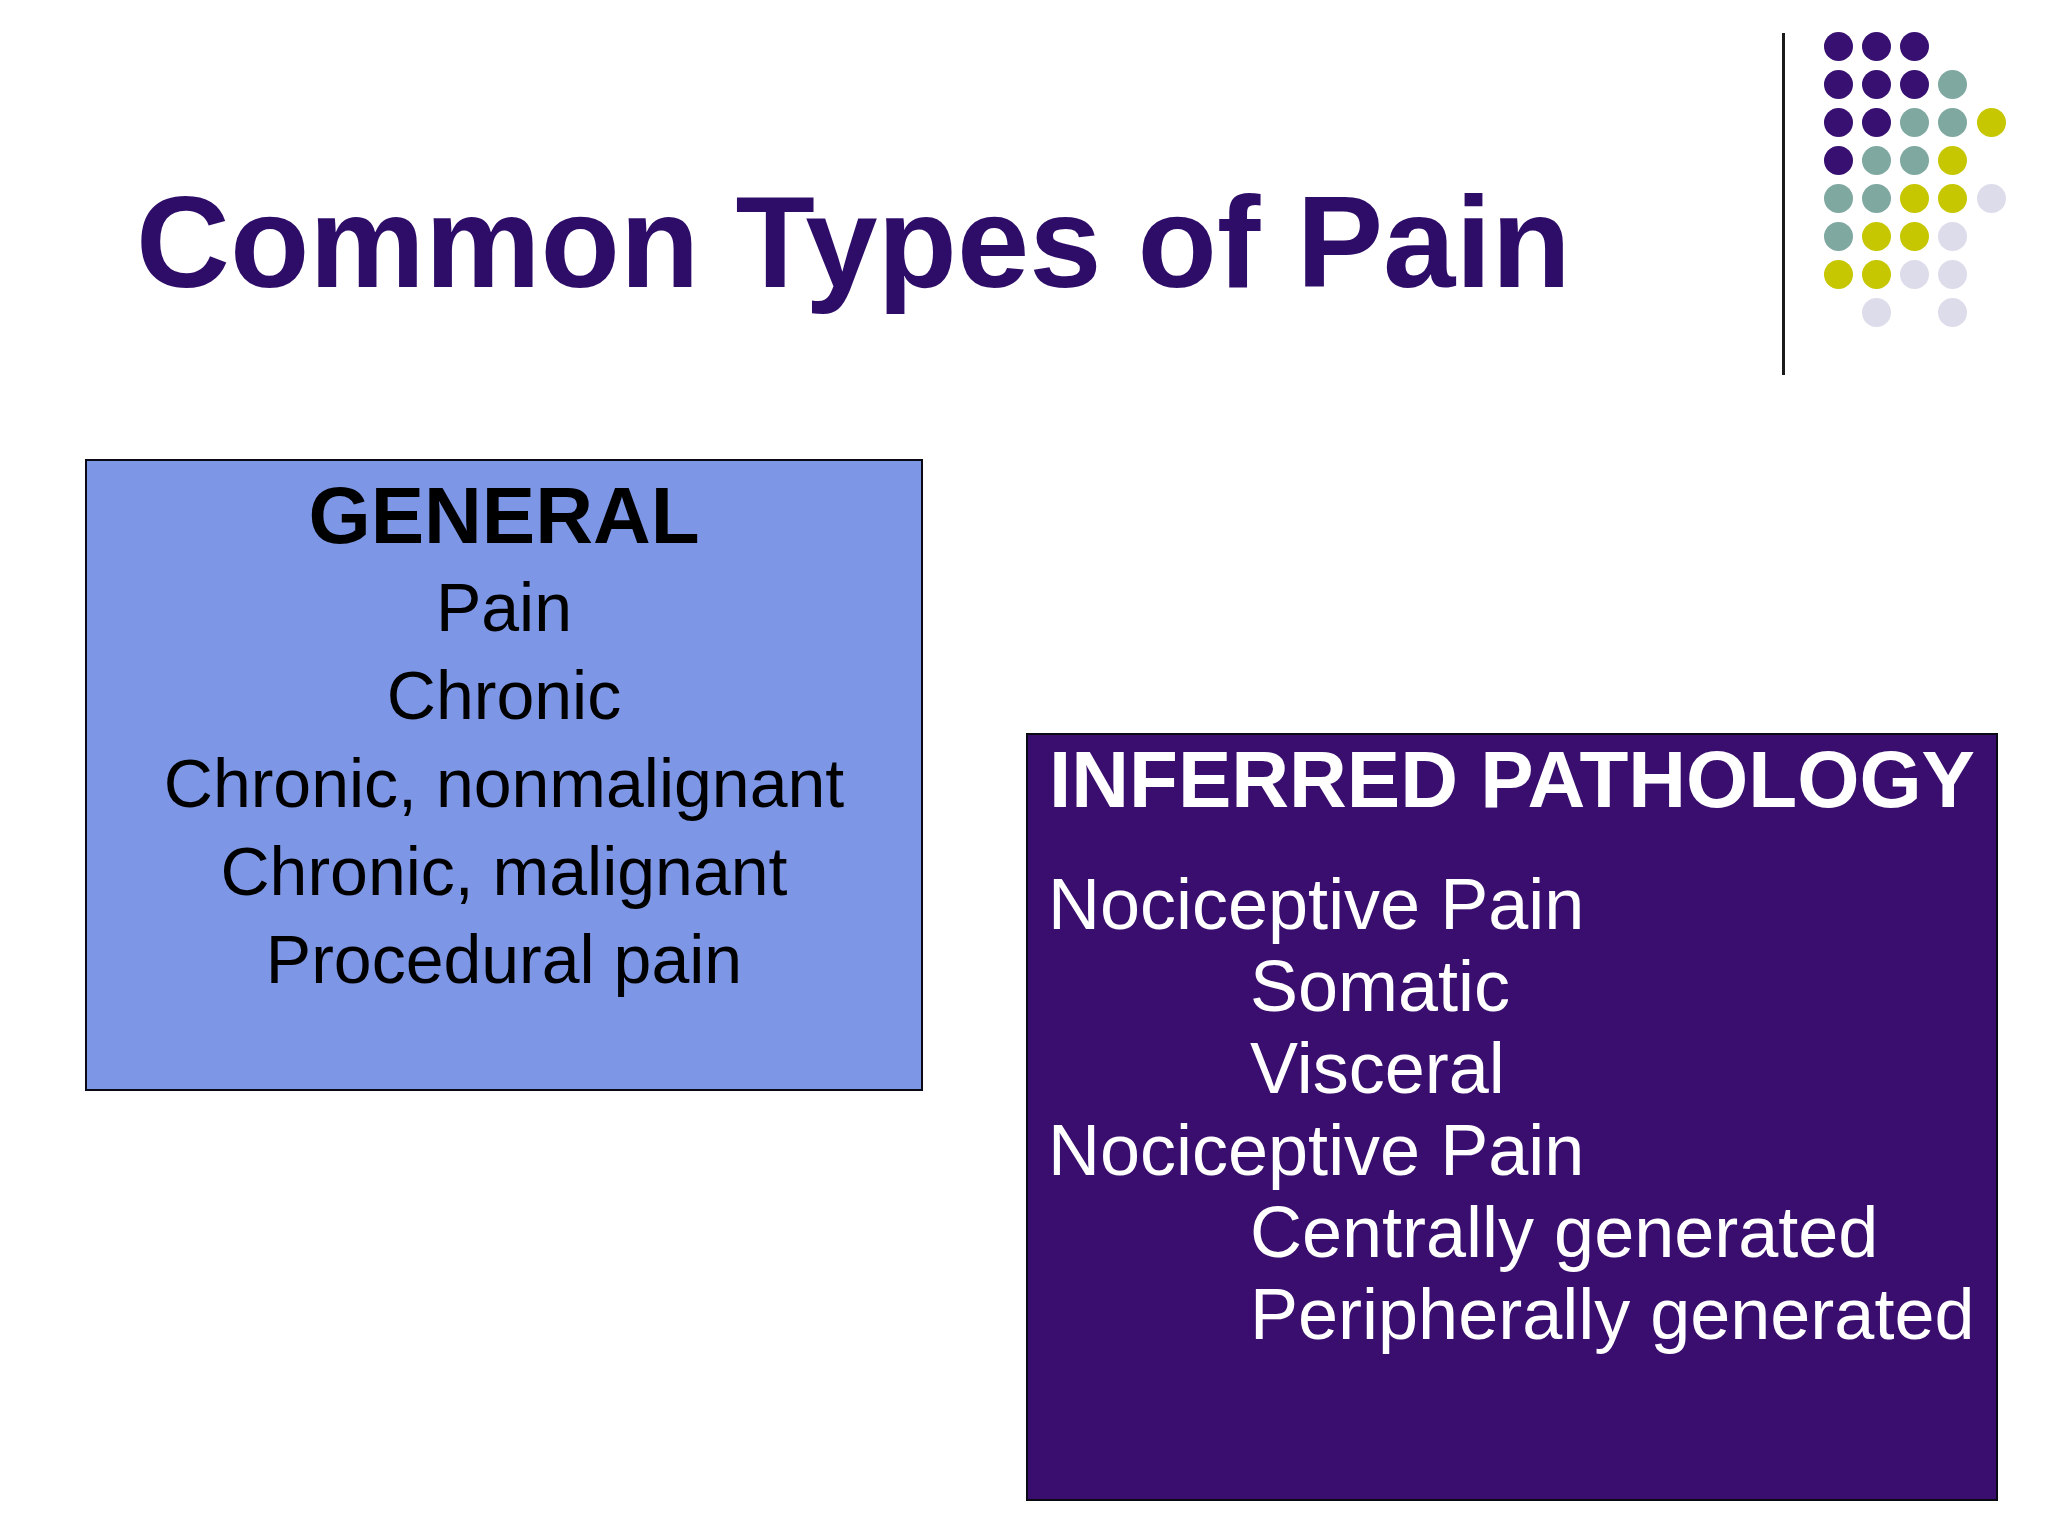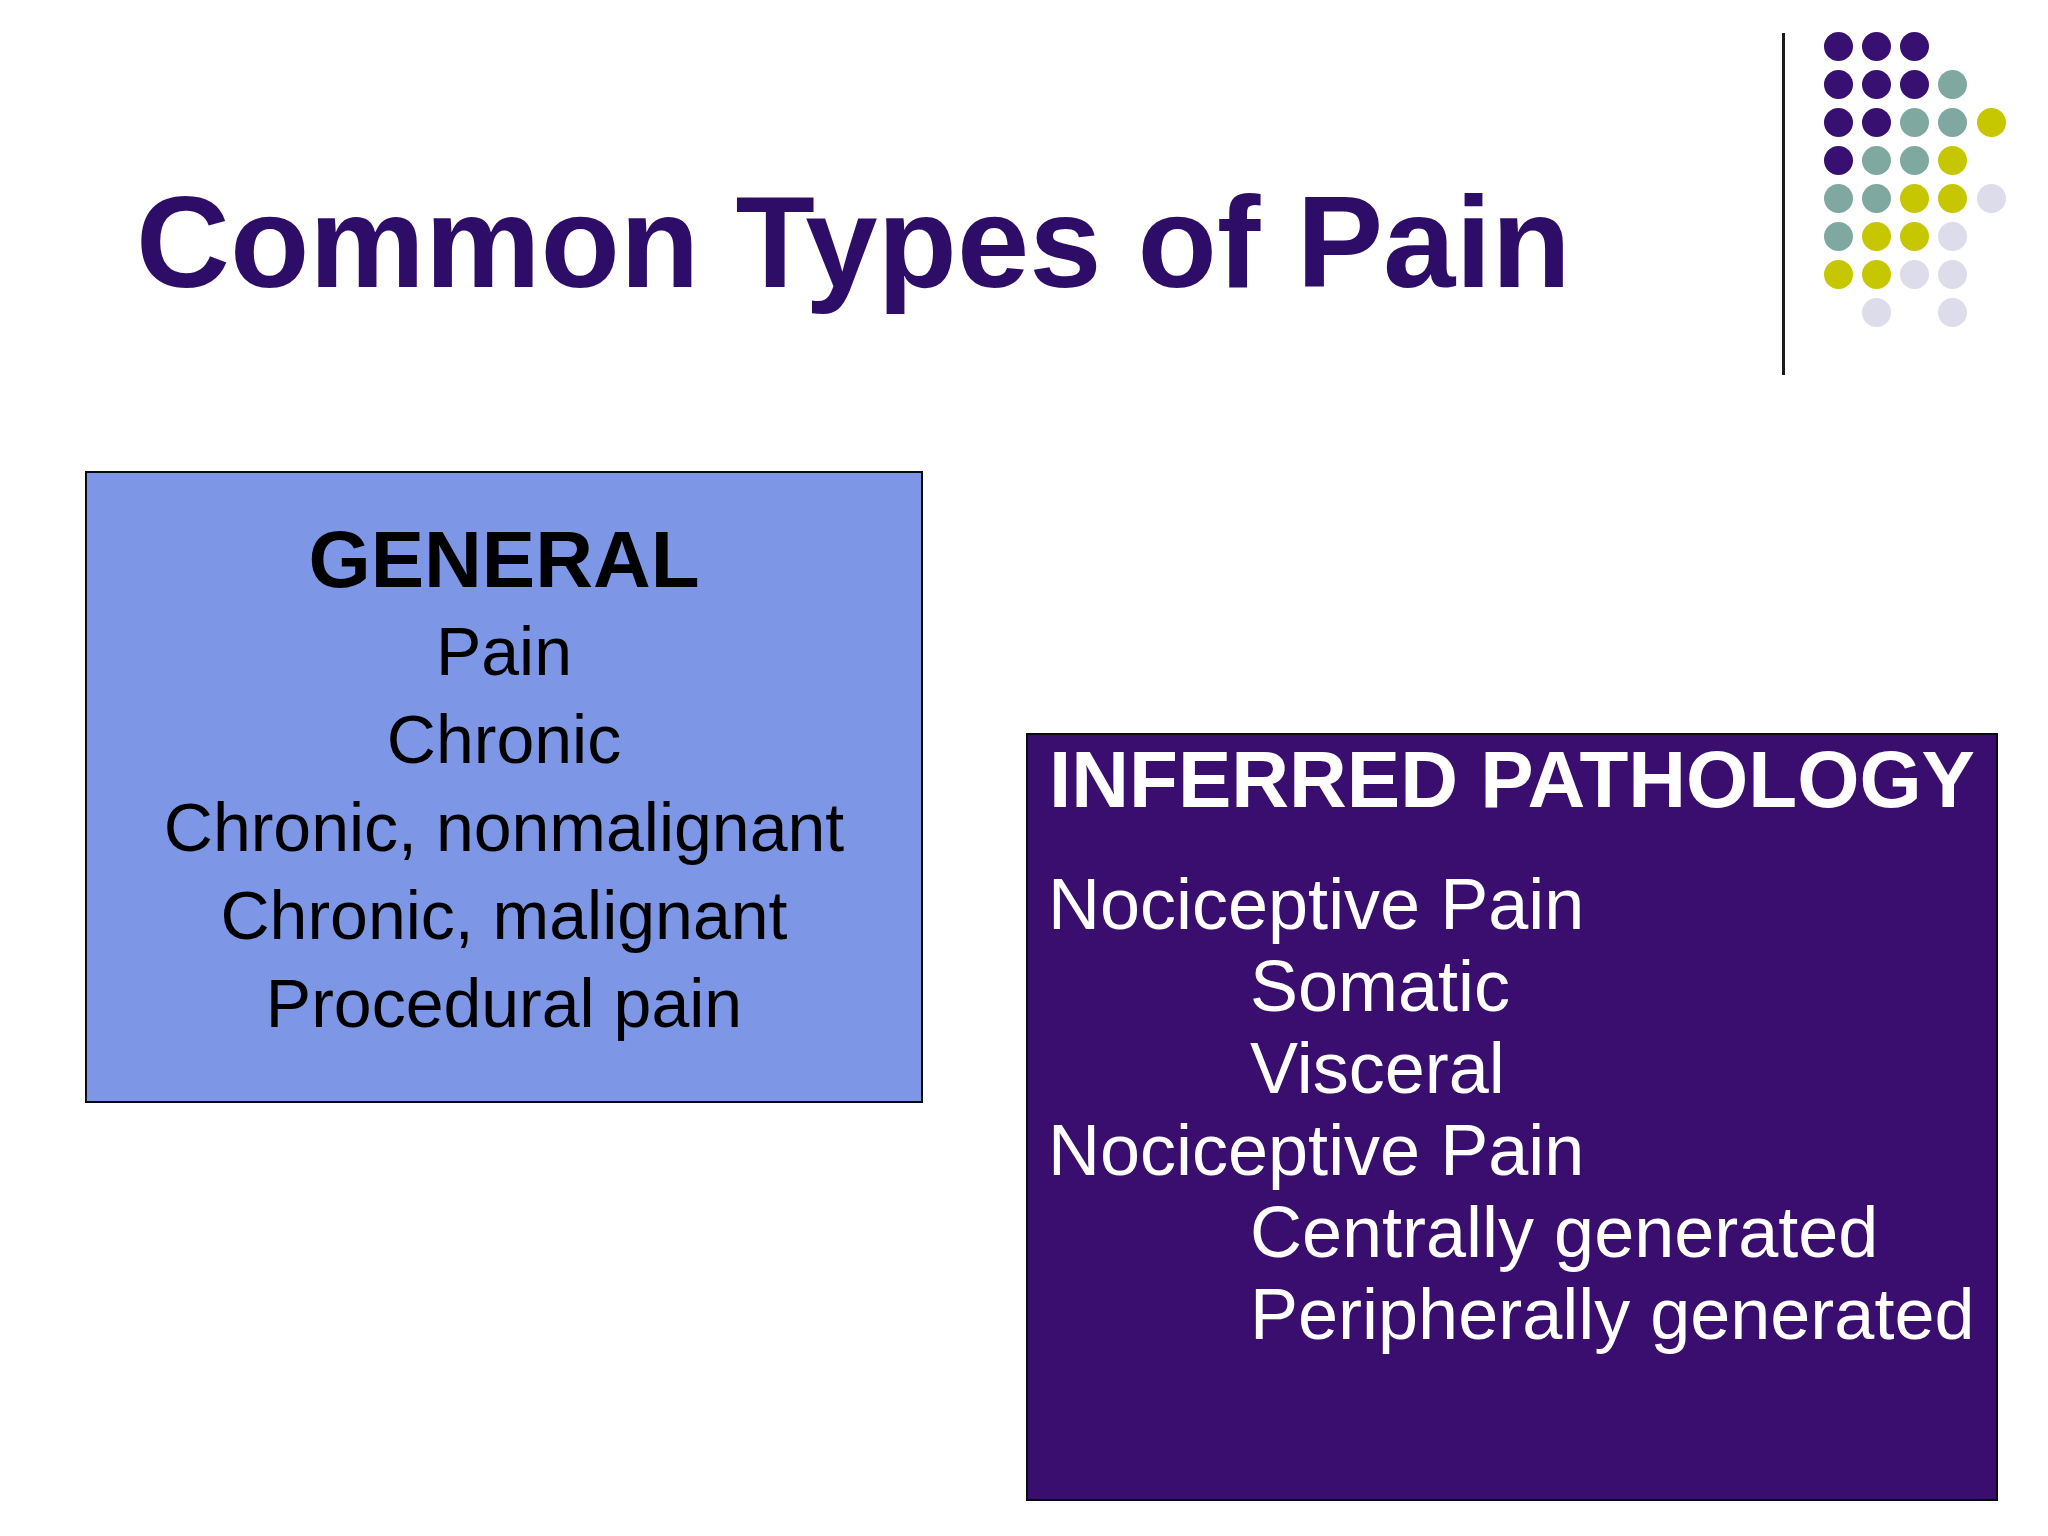--- a/index.html
+++ b/index.html
@@ -20,21 +20,21 @@
     background:var(--divider-line,#1a1a1a);
   }
   #dot-pattern{position:absolute;inset:0;pointer-events:none;}
   .dot{position:absolute;width:29px;height:29px;border-radius:50%;}
   
   .general-box{
     position:absolute;left:85px;top:459px;width:838px;height:632px;
     box-sizing:border-box;border:2px solid var(--box-border,#0a0a14);
     background:var(--general-box-bg,#7D96E6);
     color:var(--general-box-text,#000);
-    text-align:center;padding-top:40px;margin-top:12px;
+    text-align:center;padding-top:8px;
   }
   .g-heading{font-size:80px;line-height:94px;font-weight:bold;}
   .g-item{font-size:68px;line-height:88px;}
   
   .pathology-box{
     position:absolute;left:1026px;top:733px;width:972px;height:768px;
     box-sizing:border-box;border:2px solid var(--box-border,#0a0a14);
     background:var(--pathology-box-bg,#3A0E6E);
     color:var(--pathology-box-text,#fff);
   }

